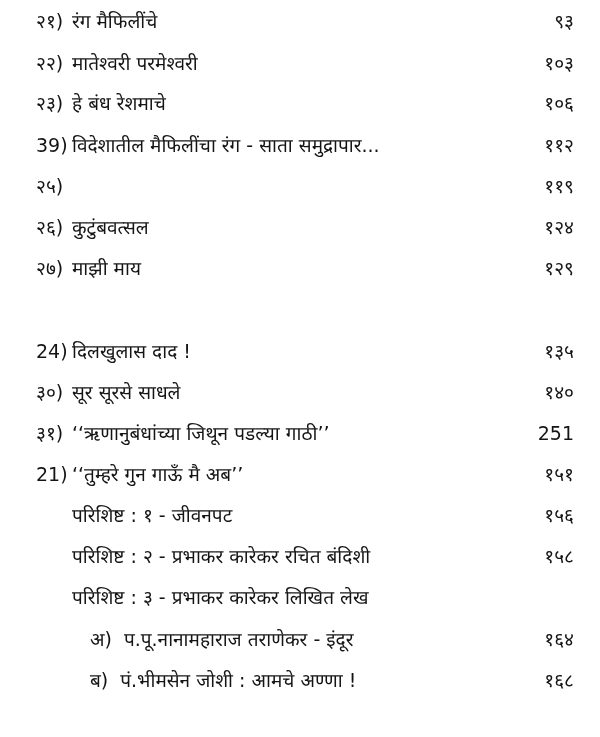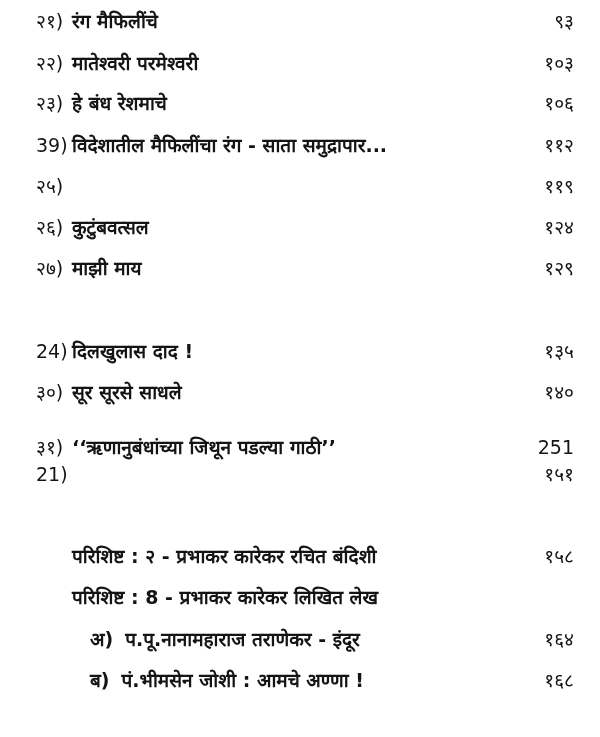--- a/index.html
+++ b/index.html
@@ -7,21 +7,21 @@
     width: 600px; height: 737px; overflow: hidden; position: relative;
     font-family: "DejaVu Sans", "Liberation Sans", sans-serif;
     color: #141414;
   }
   .toc { position: absolute; left: 0; top: 0; width: 600px; height: 737px; }
   .row {
     position: absolute; left: 0; width: 600px; height: 30px;
     font-size: 19px; line-height: 30px;
   }
   .num { position: absolute; left: 14px; top: 0; white-space: nowrap; margin-left: 22px; }
-  .title { position: absolute; left: 72px; top: 0; white-space: nowrap; font-weight: bold; }
+  .title { position: absolute; left: 72px; top: 0; white-space: nowrap; }
   .title.appendix { left: 72px; }
   .title.sub { left: 90px; }
   .page { position: absolute; right: 26px; top: 0; white-space: nowrap; text-align: right; }
   .sub-marker { margin-right: 12px; }
 </style>
 </head>
 <body>
 
 <div class="toc">
 
@@ -72,39 +72,44 @@
     <span class="title">दिलखुलास दाद !</span>
     <span class="page">१३५</span>
   </div>
 
   <div class="row" style="top:377px">
     <span class="num">३०)</span>
     <span class="title">सूर सूरसे साधले</span>
     <span class="page">१४०</span>
   </div>
 
-  <div class="row" style="top:432px">
+  <div class="row" style="top:418px">
     <span class="num">३१)</span>
     <span class="title">‘‘ऋणानुबंधांच्या जिथून पडल्या गाठी’’</span>
     <span class="page">251</span>
   </div>
 
   <div class="row" style="top:459px">
     <span class="num">21)</span>
+    <span class="title">‘‘तुम्हरे गुन गाऊँ मै अब’’</span>
     <span class="page">१५१</span>
   </div>
 
+  <div class="row" style="top:500px">
+    <span class="title appendix">परिशिष्ट : १ - जीवनपट</span>
+    <span class="page">१५६</span>
+  </div>
 
   <div class="row" style="top:541px">
     <span class="title appendix">परिशिष्ट : २ - प्रभाकर कारेकर रचित बंदिशी</span>
     <span class="page">१५८</span>
   </div>
 
   <div class="row" style="top:582px">
-    <span class="title appendix">परिशिष्ट : 8 - प्रभाकर कारेकर लिखित लेख</span>
+    <span class="title appendix">परिशिष्ट : ३ - प्रभाकर कारेकर लिखित लेख</span>
     <span class="page"></span>
   </div>
 
   <div class="row" style="top:624px">
     <span class="title sub"><span class="sub-marker">अ)</span><span>प.पू.नानामहाराज तराणेकर - इंदूर</span></span>
     <span class="page">१६४</span>
   </div>
 
   <div class="row" style="top:665px">
     <span class="title sub"><span class="sub-marker">ब)</span><span>पं.भीमसेन जोशी : आमचे अण्णा !</span></span>

